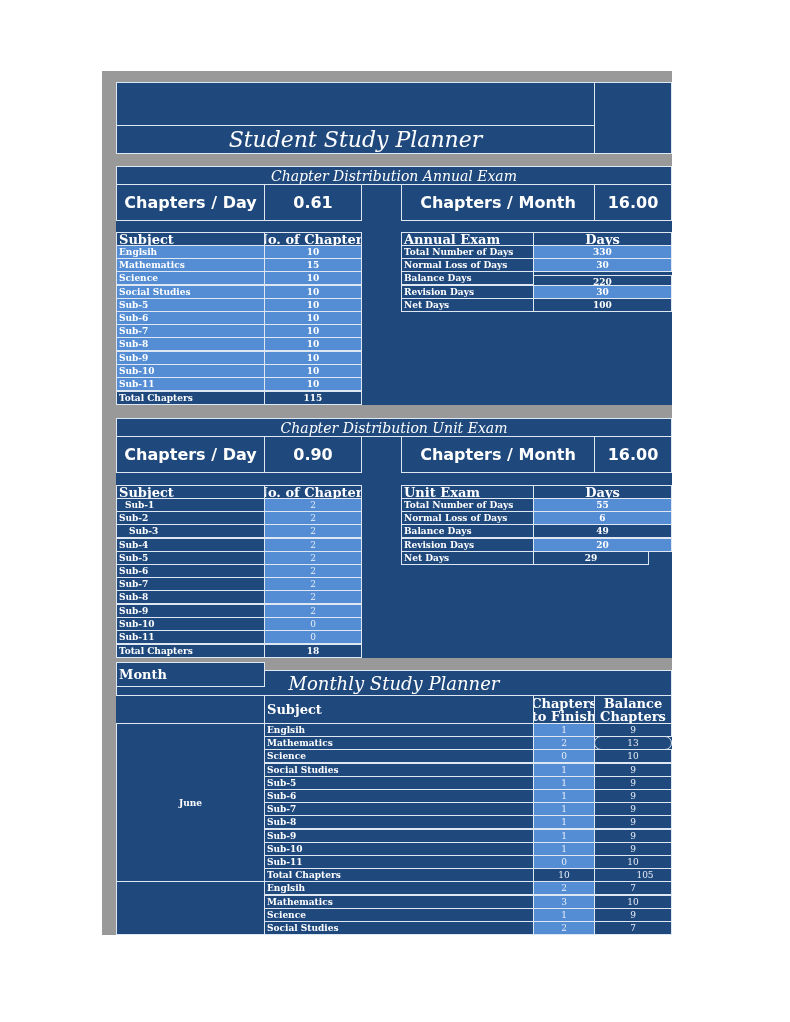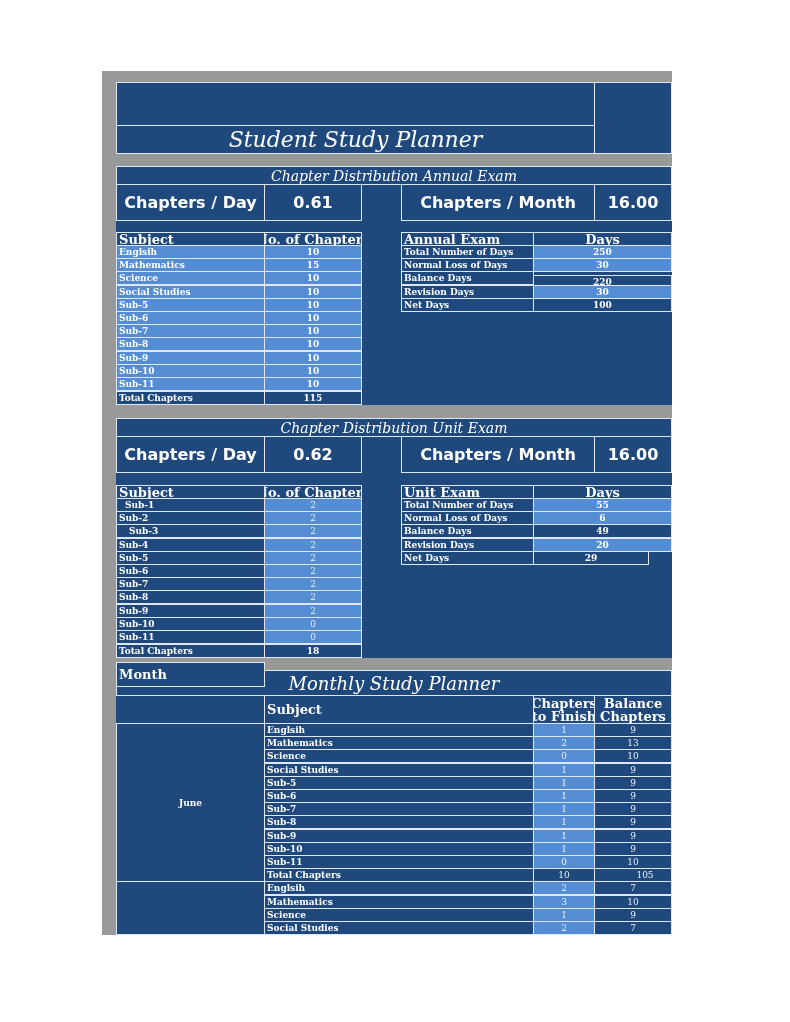--- a/index.html
+++ b/index.html
@@ -60,35 +60,35 @@
     <div class="cell l sm lt" style="left:116px;top:377px;width:149px;height:14px;">Sub-11</div>
     <div class="cell c numb lt" style="left:264px;top:377px;width:98px;height:14px;">10</div>
   </div>
 <div class="cell l sm" style="left:116px;top:391px;width:149px;height:14px;">Total Chapters</div>
 <div class="cell c numb" style="left:264px;top:391px;width:98px;height:14px;">115</div>
 
 <div class="cell l hd" style="left:401px;top:232px;width:133px;height:14px;">Annual Exam</div>
 <div class="cell c hd" style="left:533px;top:232px;width:139px;height:14px;">Days</div>
 <div id="annual-days">
     <div class="cell l sm" style="left:401px;top:245px;width:133px;height:14px;">Total Number of Days</div>
-    <div class="cell c numb lt" style="left:533px;top:245px;width:139px;height:14px;">250</div>
+    <div class="cell c numb lt" style="left:533px;top:245px;width:139px;height:14px;">330</div>
     <div class="cell l sm" style="left:401px;top:258.2px;width:133px;height:14px;">Normal Loss of Days</div>
     <div class="cell c numb lt" style="left:533px;top:258.2px;width:139px;height:14px;">30</div>
     <div class="cell l sm" style="left:401px;top:271.4px;width:133px;height:14px;">Balance Days</div>
     <div class="cell c numb" style="left:533px;top:275px;width:139px;height:14px;">220</div>
     <div class="cell l sm" style="left:401px;top:284.6px;width:133px;height:14px;">Revision Days</div>
     <div class="cell c numb lt" style="left:533px;top:284.6px;width:139px;height:14px;">30</div>
     <div class="cell l sm" style="left:401px;top:297.8px;width:133px;height:14px;">Net Days</div>
     <div class="cell c numb" style="left:533px;top:297.8px;width:139px;height:14px;">100</div>
   </div>
 
 <div class="blk" style="left:116px;top:418px;width:556px;height:240px;"></div>
 <div class="cell c script" style="left:116px;top:418px;width:556px;height:19px;font-size:14px;">Chapter Distribution Unit Exam</div>
 <div class="cell c big" style="left:116px;top:436px;width:149px;height:37px;">Chapters / Day</div>
-<div class="cell c big" style="left:264px;top:436px;width:98px;height:37px;">0.62</div>
+<div class="cell c big" style="left:264px;top:436px;width:98px;height:37px;">0.90</div>
 <div class="cell c big" style="left:401px;top:436px;width:194px;height:37px;">Chapters / Month</div>
 <div class="cell c big" style="left:594px;top:436px;width:78px;height:37px;">16.00</div>
 
 <div class="cell l hd" style="left:116px;top:485px;width:149px;height:14px;">Subject</div>
 <div class="cell c hd" style="left:264px;top:485px;width:98px;height:14px;">No. of Chapters</div>
 <div id="unit-rows">
     <div class="cell l sm" style="left:116px;top:498px;width:171px;height:14px;padding-left:8px;">Sub-1</div>
     <div class="cell c num lt" style="left:264px;top:498px;width:98px;height:14px;">2</div>
     <div class="cell l sm" style="left:116px;top:511.2px;width:149px;height:14px;">Sub-2</div>
     <div class="cell c num lt" style="left:264px;top:511.2px;width:98px;height:14px;">2</div>
@@ -135,21 +135,21 @@
 <div class="cell l hd" style="left:264px;top:695px;width:270px;height:29px;">Subject</div>
 <div class="cell c hd" style="left:533px;top:695px;width:62px;height:29px;white-space:normal;text-align:center;line-height:13px;">Chapters to Finish</div>
 <div class="cell c hd" style="left:594px;top:695px;width:78px;height:29px;white-space:normal;text-align:center;line-height:13px;">Balance Chapters</div>
 <div id="monthly-rows">
     <div class="cell c sm" style="left:116px;top:723px;width:149px;height:159.2px;">June</div>
     <div class="cell l sm" style="left:264px;top:723px;width:270px;height:14px;">Englsih</div>
     <div class="cell c num lt" style="left:533px;top:723px;width:62px;height:14px;">1</div>
     <div class="cell c num" style="left:594px;top:723px;width:78px;height:14px;">9</div>
     <div class="cell l sm" style="left:264px;top:736.2px;width:270px;height:14px;">Mathematics</div>
     <div class="cell c num lt" style="left:533px;top:736.2px;width:62px;height:14px;">2</div>
-    <div class="cell c num" style="left:594px;top:736.2px;width:78px;height:14px;">13</div>
+    <div class="cell c num" style="left:594px;top:736.2px;width:78px;height:14px;border-radius:7px;">13</div>
     <div class="cell l sm" style="left:264px;top:749.4px;width:270px;height:14px;">Science</div>
     <div class="cell c num lt" style="left:533px;top:749.4px;width:62px;height:14px;">0</div>
     <div class="cell c num" style="left:594px;top:749.4px;width:78px;height:14px;">10</div>
     <div class="cell l sm" style="left:264px;top:762.6px;width:270px;height:14px;">Social Studies</div>
     <div class="cell c num lt" style="left:533px;top:762.6px;width:62px;height:14px;">1</div>
     <div class="cell c num" style="left:594px;top:762.6px;width:78px;height:14px;">9</div>
     <div class="cell l sm" style="left:264px;top:775.8px;width:270px;height:14px;">Sub-5</div>
     <div class="cell c num lt" style="left:533px;top:775.8px;width:62px;height:14px;">1</div>
     <div class="cell c num" style="left:594px;top:775.8px;width:78px;height:14px;">9</div>
     <div class="cell l sm" style="left:264px;top:789px;width:270px;height:14px;">Sub-6</div>

